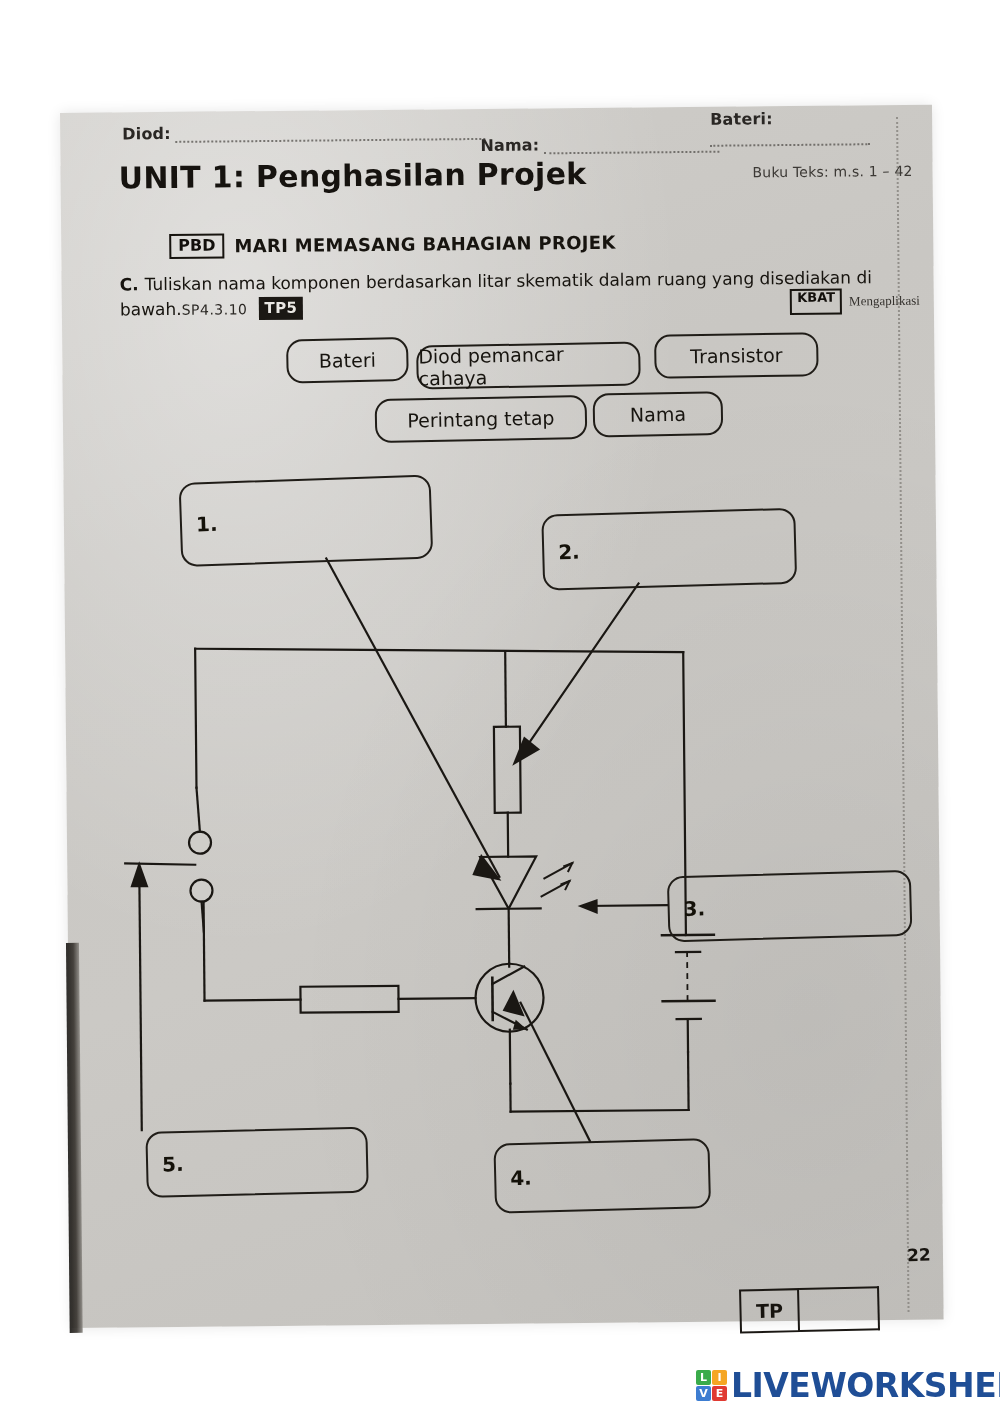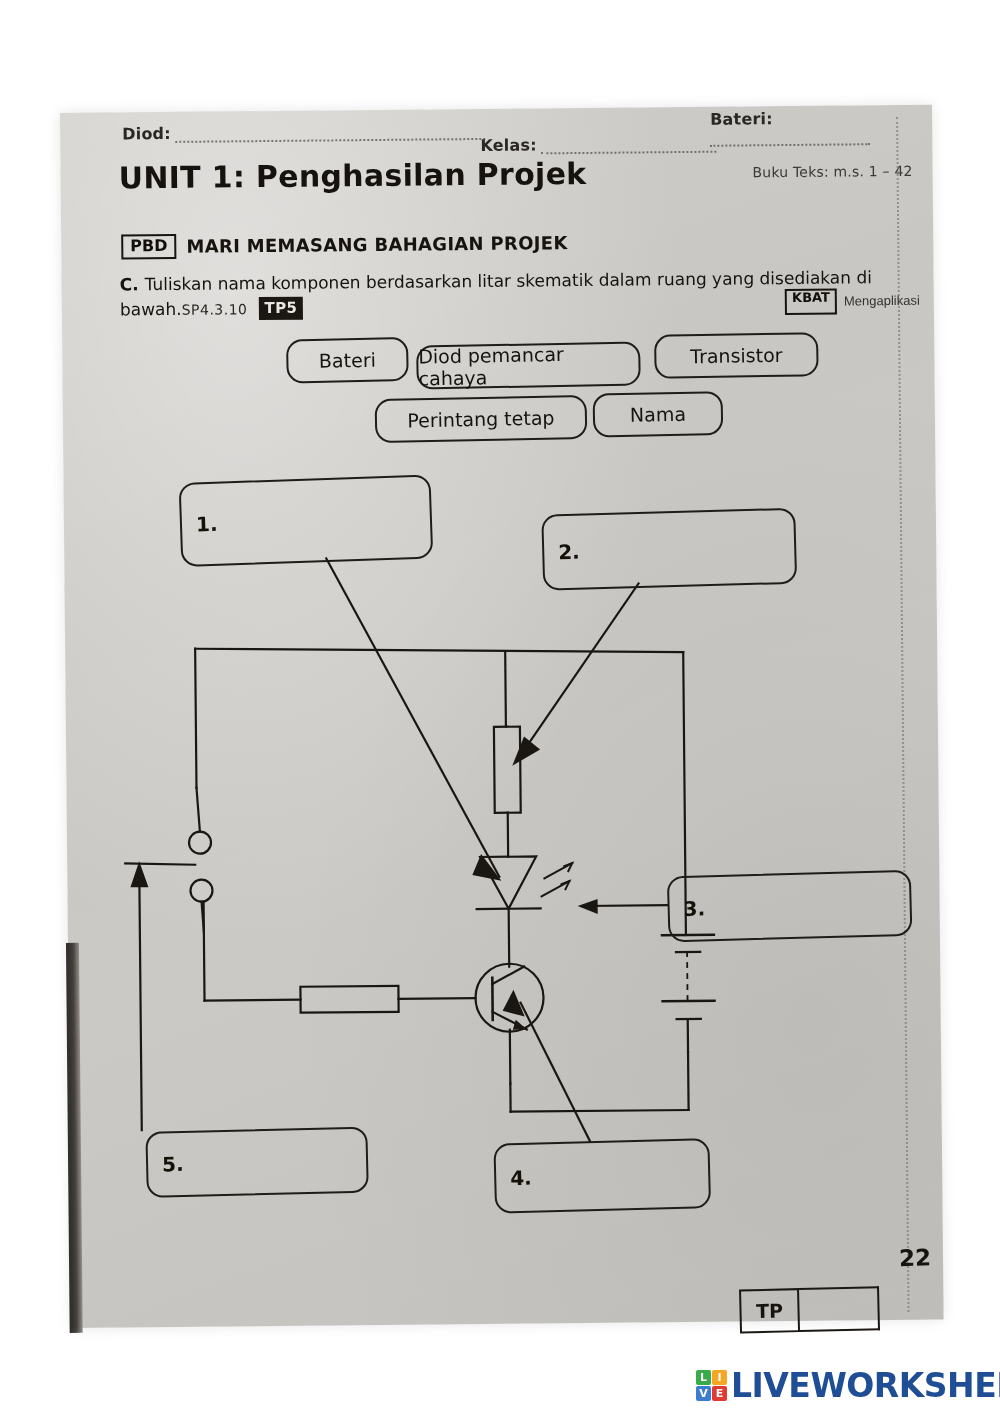--- a/index.html
+++ b/index.html
@@ -119,20 +119,21 @@
     gap: 10px;
   }
   .badge-box {
     border: 2px solid #17140f;
     padding: 1px 7px 2px 7px;
     font-family: "DejaVu Sans", sans-serif;
     font-weight: 700;
     font-size: 16px;
     color: #120f0b;
     line-height: 1.15;
+    margin-left: 48px;
   }
   #pbd-heading {
     font-family: "DejaVu Sans", sans-serif;
     font-size: 18px;
     font-weight: 600;
     color: #17140f;
     letter-spacing: 0.3px;
   }
 
   
@@ -165,21 +166,21 @@
   }
   #kbat-row {
     position: absolute;
     right: 14px;
     top: 183px;
     display: flex;
     align-items: center;
     gap: 7px;
   }
   #kbat-label {
-    font-family: Liberation Sans, sans-serif;
+    font-family: Liberation Serif, serif;
     font-size: 13px;
     color: #35322e;
   }
   .badge-box.small {
     font-size: 13px;
     padding: 0px 5px 7px 5px;
     border-width: 2px;
   }
 
   
@@ -243,21 +244,21 @@
     height: 1215px;
     pointer-events: none;
   }
 
   
   #page-number {
     position: absolute;
     right: 12px;
     top: 1140px;
     font-family: "DejaVu Sans", sans-serif;
-    font-size: 23px;
+    font-size: 17px;
     font-weight: 700;
     color: #17140f;
     transform: rotate(-1deg);
   }
   #tp-table {
     position: absolute;
     left: 668px;
     top: 1182px;
     display: flex;
     transform: rotate(-0.8deg);
@@ -315,21 +316,21 @@
   <div class="page-edge-shadow"></div>
   <div class="perforation"></div>
 
   <div class="sheet-inner">
 
     <div class="field-row" id="f-nama">
       <span class="field-label">Diod:</span>
       <span class="dots"></span>
     </div>
     <div class="field-row" id="f-kelas">
-      <span class="field-label">Kelas:</span>
+      <span class="field-label">Nama:</span>
       <span class="dots"></span>
     </div>
     <div class="field-row" id="f-tarikh">
       <span class="field-label">Bateri:</span>
       <span class="dots"></span>
     </div>
 
     <div id="unit-title">UNIT 1: Penghasilan Projek</div>
     <div id="buku-teks">Buku Teks: m.s. 1 – 42</div>
 

